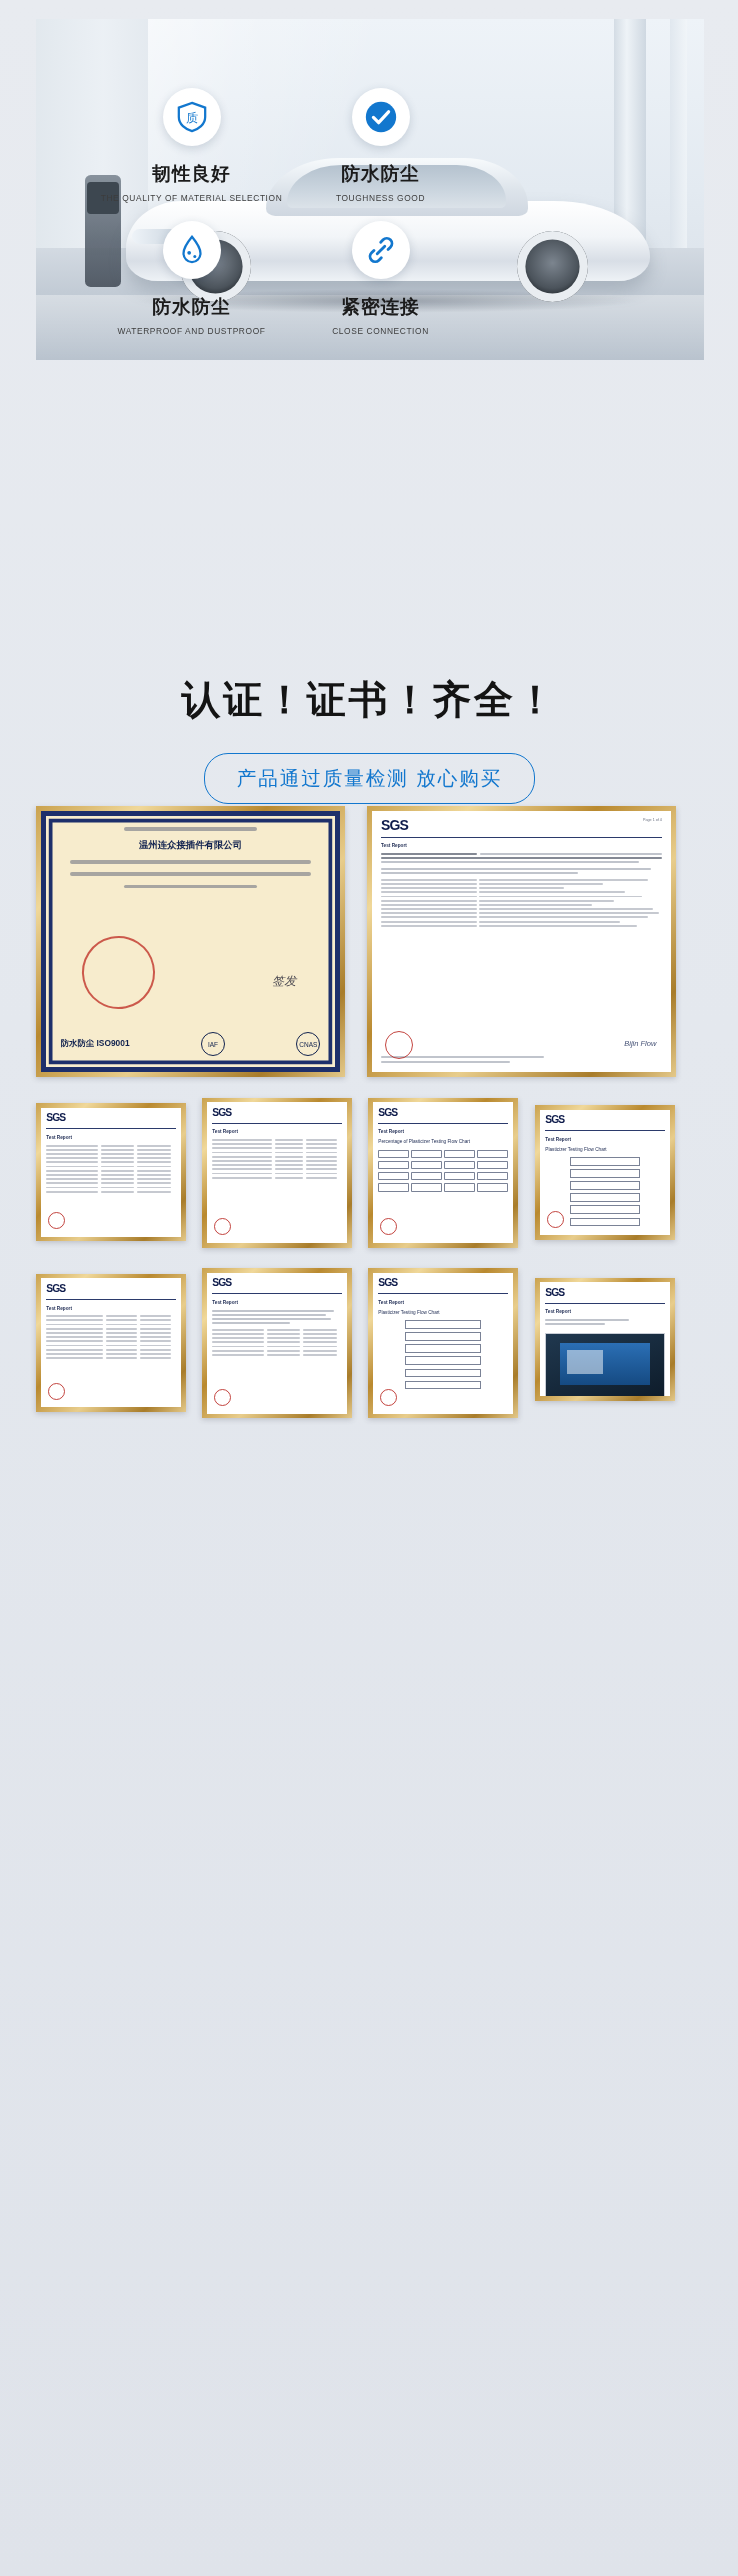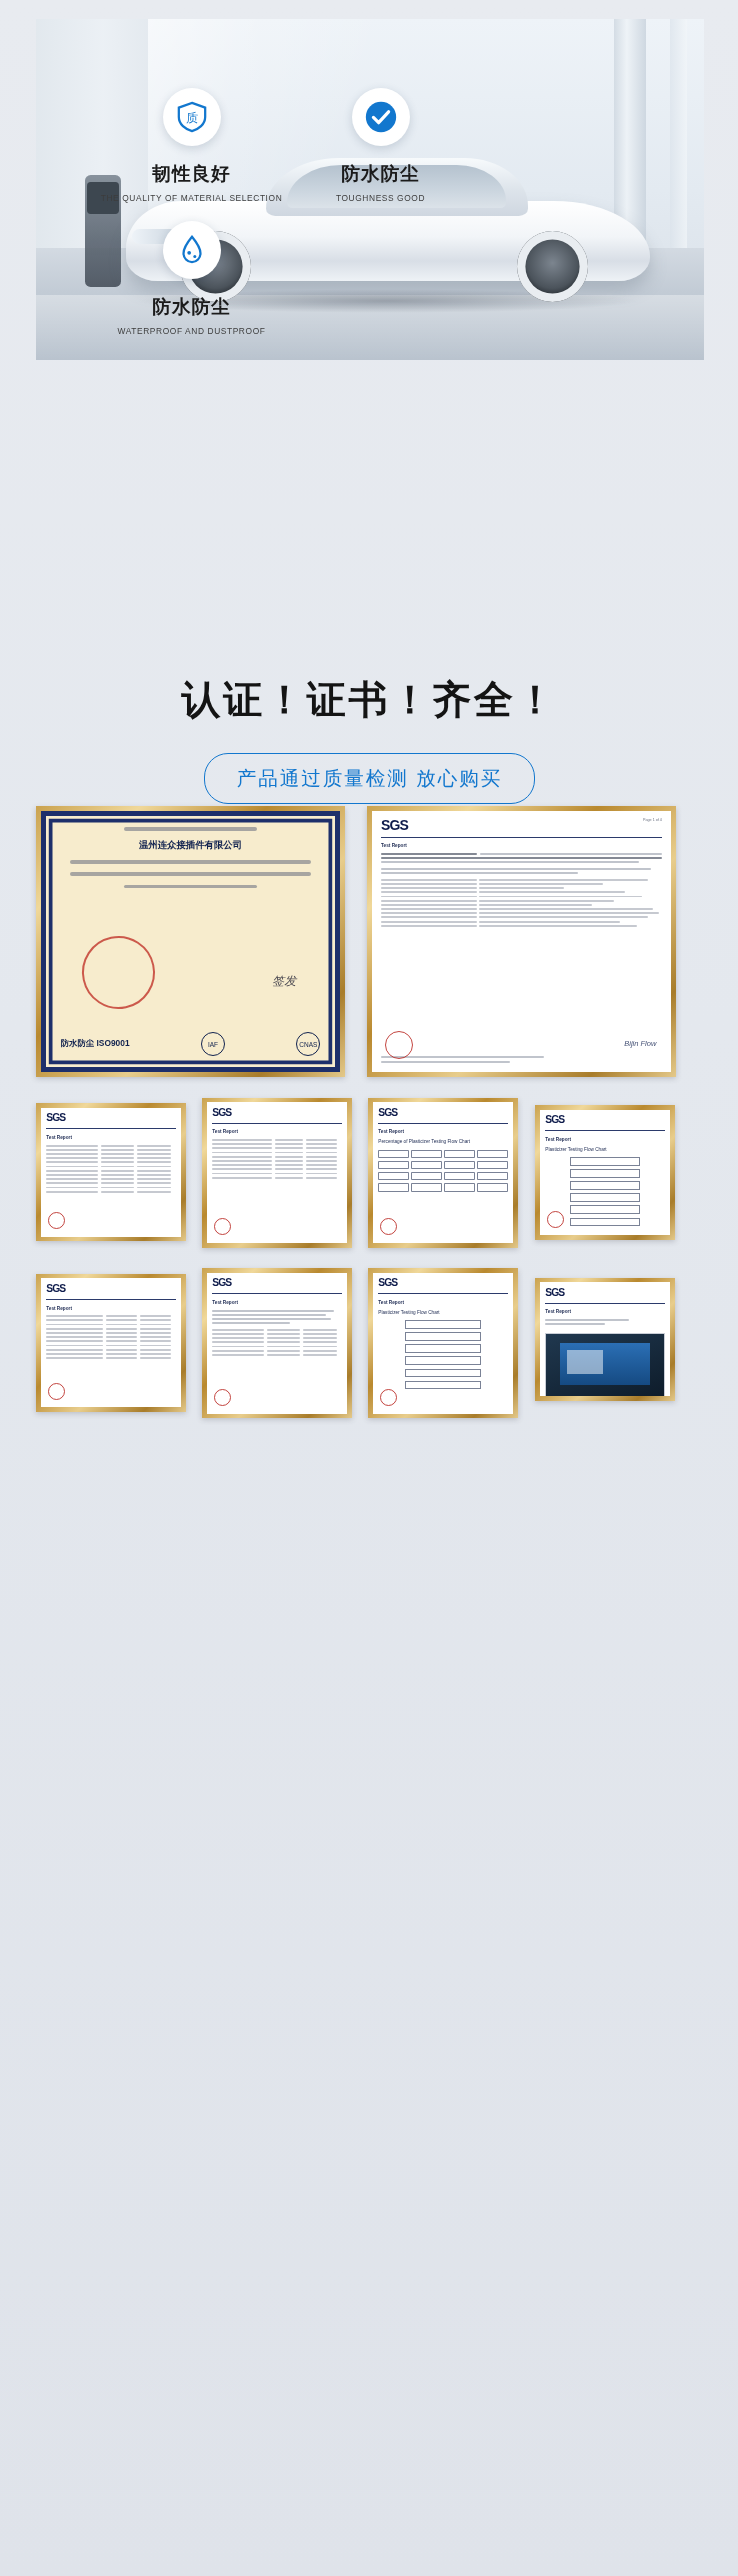--- a/index.html
+++ b/index.html
@@ -347,20 +347,33 @@
           <svg width="32" height="32" viewBox="0 0 34 34" aria-hidden="true">
             <path d="M17 3 C17 3 8 14 8 20.5 C8 25.7 12 30 17 30 C22 30 26 25.7 26 20.5 C26 14 17 3 17 3 Z" fill="none" stroke="#1277ce" stroke-width="2.4"></path>
             <circle cx="14" cy="20" r="2" fill="#1277ce"></circle>
             <circle cx="20" cy="24" r="1.6" fill="#1277ce"></circle>
           </svg>
         </div>
         <div class="cn">防水防尘</div>
         <div class="en">WATERPROOF AND DUSTPROOF</div>
       </div>
 
+      <div class="feature f4">
+        <div class="circle">
+          <svg width="32" height="32" viewBox="0 0 34 34" aria-hidden="true">
+            <g fill="none" stroke="#1277ce" stroke-width="3" stroke-linecap="round">
+              <path d="M13 21 L21 13"></path>
+              <path d="M9.5 17.5 L7 20 a5.5 5.5 0 0 0 7.8 7.8 L17.3 25.3"></path>
+              <path d="M24.5 16.5 L27 14 a5.5 5.5 0 0 0 -7.8 -7.8 L16.7 8.7"></path>
+            </g>
+          </svg>
+        </div>
+        <div class="cn">紧密连接</div>
+        <div class="en">CLOSE CONNECTION</div>
+      </div>
 
     </div>
   </div>
 
 
   <div class="cert-head">
     <div class="title">认证！证书！齐全！</div>
     <div class="cert-pill">产品通过质量检测 放心购买</div>
   </div>
 

